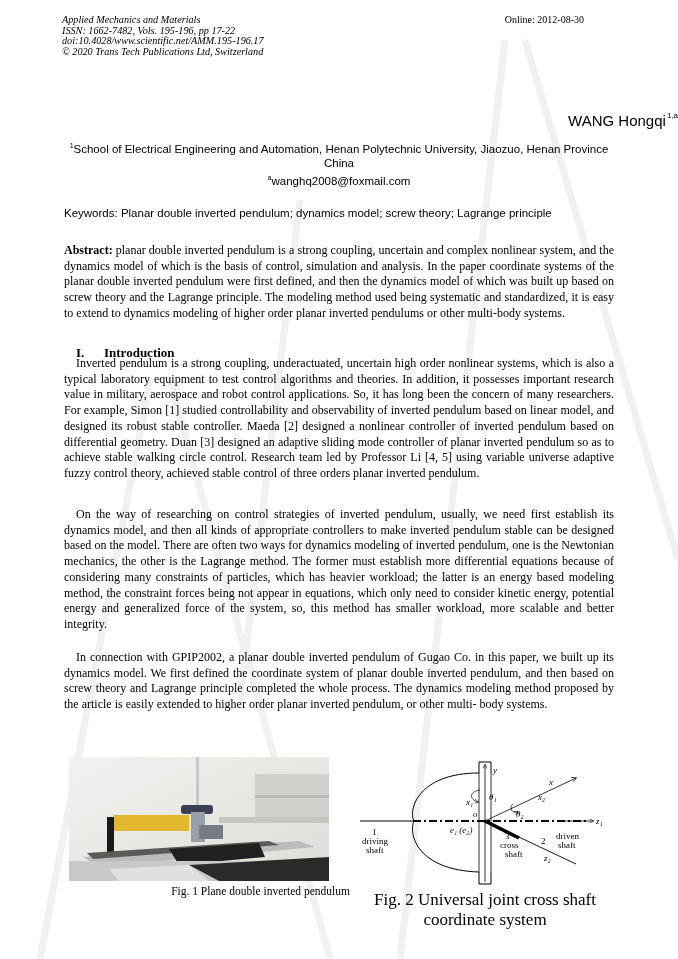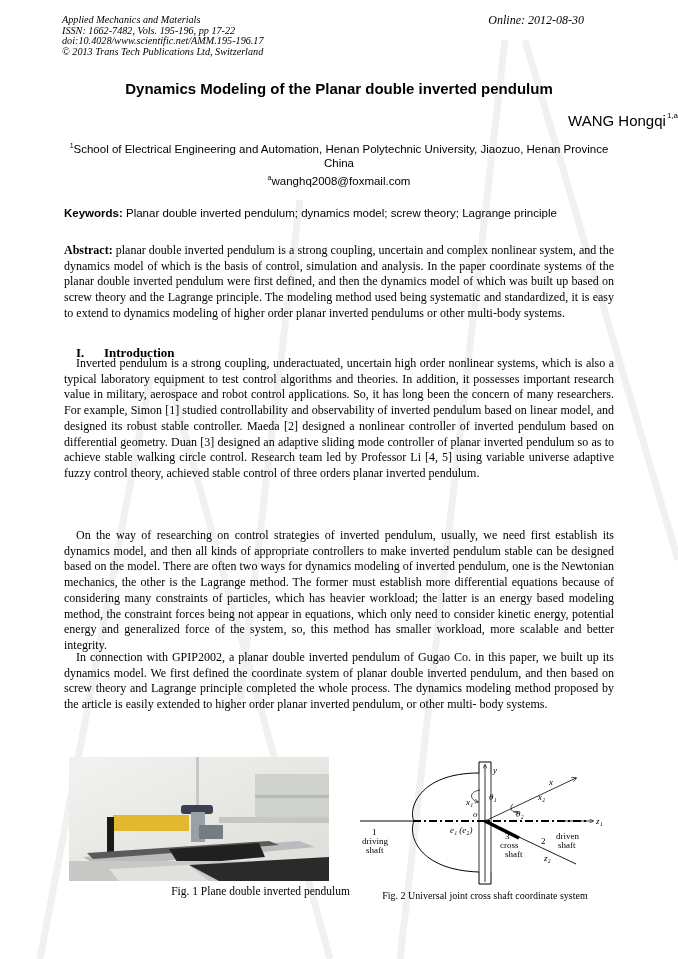--- a/index.html
+++ b/index.html
@@ -13,21 +13,21 @@
     pointer-events: none; z-index: 0;
   }
   .page { position: absolute; left: 0; top: 0; width: 650px; height: 959px; z-index: 1; }
 
   .meta-left {
     position: absolute; left: 62px; top: 15px;
     font-style: italic; font-size: 10.2px; line-height: 10.6px;
   }
   .meta-right {
     position: absolute; right: 66px; top: 15px;
-    font-style: italic; font-size: 12px; line-height: 10.6px; text-align: right;
+    font-size: 10px; line-height: 10.6px; text-align: right;
   }
   .title {
     position: absolute; left: 0; width: 678px; top: 80px; text-align: center;
     font-family: "Liberation Sans", sans-serif; font-weight: bold; font-size: 15px;
   }
   .author {
     position: absolute; left: 0; width: 678px; top: 111px; text-align: right;
     font-family: "Liberation Sans", sans-serif; font-size: 15px;
   }
   .author sup { font-size: 8px; vertical-align: 8px; margin-left: 1px; }
@@ -37,21 +37,21 @@
   }
   .affil sup, .email sup { font-size: 7px; vertical-align: 5px; }
   .email {
     position: absolute; left: 0; width: 678px; top: 174px; text-align: center;
     font-family: "Liberation Sans", sans-serif; font-size: 11.5px;
   }
   .keywords {
     position: absolute; left: 64px; width: 560px; top: 207px;
     font-family: "Liberation Sans", sans-serif; font-size: 11.5px;
   }
-  .keywords b { font-weight: bold; }
+  .keywords b { font-weight: normal; }
 
   .para {
     position: absolute; left: 64px; width: 550px;
     font-size: 12px; line-height: 15.7px; text-align: justify;
   }
   .para .indent { display: inline-block; width: 12px; }
   .heading {
     position: absolute; left: 76px; font-weight: bold; font-size: 13px;
   }
   .heading .num { display: inline-block; width: 28px; }
@@ -62,21 +62,21 @@
   }
   .fig1-caption {
     position: absolute; left: 60px; width: 290px; top: 885px; text-align: right;
     font-size: 11.5px;
   }
   .fig2 {
     position: absolute; left: 358px; top: 760px; width: 250px; height: 127px;
   }
   .fig2-caption {
     position: absolute; left: 340px; width: 290px; top: 890px; text-align: center;
-    font-size: 10px;
+    font-size: 17px;
   }
 </style>
 </head>
 <body>
 
 <svg class="watermark" viewBox="0 0 678 959">
   <g stroke="#f1f1f1" stroke-width="7" fill="none">
     <path d="M505 40 L400 959"></path>
     <path d="M525 40 L678 560"></path>
     <path d="M150 380 L40 959"></path>
@@ -84,25 +84,24 @@
     <path d="M300 200 L240 700"></path>
   </g>
 </svg>
 
 <div class="page">
 
   <div class="meta-left">
     <div>Applied Mechanics and Materials</div>
     <div>ISSN: 1662-7482, Vols. 195-196, pp 17-22</div>
     <div>doi:10.4028/www.scientific.net/AMM.195-196.17</div>
-    <div>© 2013 Trans Tech Publications Ltd, Switzerland</div>
+    <div>© 2020 Trans Tech Publications Ltd, Switzerland</div>
   </div>
   <div class="meta-right">Online: 2012-08-30</div>
 
-  <div class="title">Dynamics Modeling of the Planar double inverted pendulum</div>
 
   <div class="author">
     <span>WANG Hongqi</span><sup>1,a</sup>
   </div>
 
   <div class="affil">
     <sup>1</sup><span>School of Electrical Engineering and Automation, Henan Polytechnic University, Jiaozuo, Henan Province China</span>
   </div>
 
   <div class="email">
@@ -120,21 +119,21 @@
   </div>
 
   <div class="heading" style="top:345px;">
     <span class="num">I.</span><span>Introduction</span>
   </div>
 
   <div class="para" style="top:356px;">
     <span class="indent"></span><span>Inverted pendulum is a strong coupling, underactuated, uncertain high order nonlinear systems, which is also a typical laboratory equipment to test control algorithms and theories. In addition, it possesses important research value in military, aerospace and robot control applications. So, it has long been the concern of many researchers. For example, Simon [1] studied controllability and observability of inverted pendulum based on linear model, and designed its robust stable controller. Maeda [2] designed a nonlinear controller of inverted pendulum based on differential geometry. Duan [3] designed an adaptive sliding mode controller of planar inverted pendulum so as to achieve stable walking circle control. Research team led by Professor Li [4, 5] using variable universe adaptive fuzzy control theory, achieved stable control of three orders planar inverted pendulum.</span>
   </div>
 
-  <div class="para" style="top:507px;margin-top:21px;">
+  <div class="para" style="top:507px;">
     <span class="indent"></span><span>On the way of researching on control strategies of inverted pendulum, usually, we need first establish its dynamics model, and then all kinds of appropriate controllers to make inverted pendulum stable can be designed based on the model. There are often two ways for dynamics modeling of inverted pendulum, one is the Newtonian mechanics, the other is the Lagrange method. The former must establish more differential equations because of considering many constraints of particles, which has heavier workload; the latter is an energy based modeling method, the constraint forces being not appear in equations, which only need to consider kinetic energy, potential energy and generalized force of the system, so, this method has smaller workload, more scalable and better integrity.</span>
   </div>
 
   <div class="para" style="top:650px;">
     <span class="indent"></span><span>In connection with GPIP2002, a planar double inverted pendulum of Gugao Co. in this paper, we built up its dynamics model. We first defined the coordinate system of planar double inverted pendulum, and then based on screw theory and Lagrange principle completed the whole process. The dynamics modeling method proposed by the article is easily extended to higher order planar inverted pendulum, or other multi- body systems.</span>
   </div>
 
 
   <div class="fig1">
     <svg width="260" height="124" viewBox="0 0 260 124">

